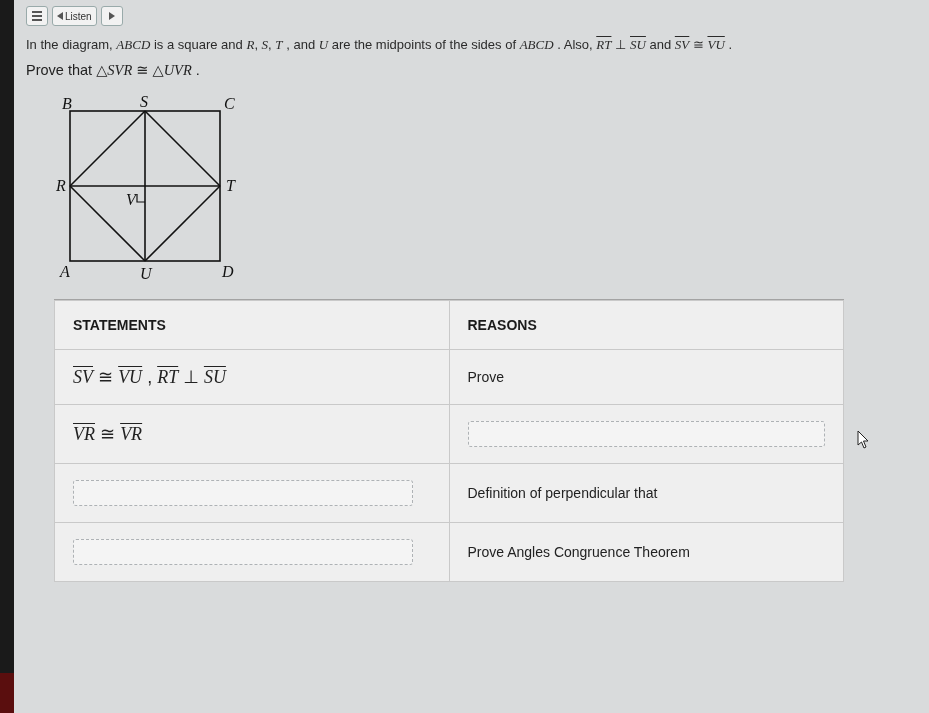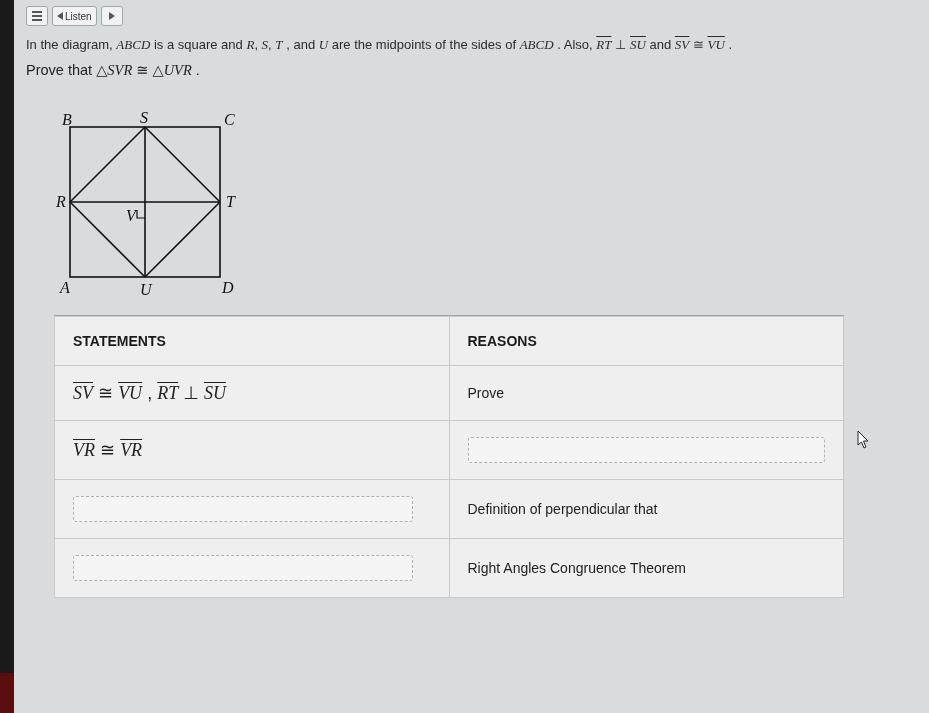--- a/index.html
+++ b/index.html
@@ -36,21 +36,21 @@
 .tb-btn .bars { display:flex; flex-direction:column; gap:2px; }
 .tb-btn .bars span { display:block; width:10px; height:2px; background:#555; }
 .tb-btn .tri { width:0; height:0; border-top:4px solid transparent; border-bottom:4px solid transparent; }
 .tb-btn .tri.left { border-right:6px solid #555; }
 .tb-btn .tri.right { border-left:6px solid #555; }
 .listen-label { font-size:10px; color:#333; margin-left:2px; }
 .problem {
   font-size: 13px; color: #2b2b2b; line-height: 1.7;
   margin-bottom: 6px;
 }
-.prove { font-size: 14.5px; margin-top: 4px; margin-bottom: 28px; }
+.prove { font-size: 14.5px; margin-top: 4px; margin-bottom: 12px; }
 .mi { font-style: italic; font-family: Georgia, 'Times New Roman', serif; }
 .ov { text-decoration: overline; font-style: italic; font-family: Georgia, 'Times New Roman', serif; display:inline-block; }
 .congr { font-family: Georgia, serif; }
 .perp { font-family: Arial, sans-serif; }
 .diagram-wrap { margin: 0 0 14px 14px; }
 svg .line { stroke:#111; stroke-width:1.6; fill:none; }
 svg .lbl { font: italic 16px Georgia, 'Times New Roman', serif; fill:#111; }
 
 .proof-card {
   margin-left: 28px;
@@ -219,21 +219,21 @@
       <tr>
         <td>
           <div class="dropzone narrow"></div>
         </td>
         <td>Definition of perpendicular that</td>
       </tr>
       <tr>
         <td>
           <div class="dropzone narrow"></div>
         </td>
-        <td>Right Angles Congruence Theorem</td>
+        <td>Prove Angles Congruence Theorem</td>
       </tr>
     </tbody>
       </table>
   </div>
 
 </div>
 
 <div class="cursor">
   <svg width="14" height="20" viewBox="0 0 14 20">
     <path d="M1 1 L1 15 L4.5 12 L7 18 L9 17 L6.5 11 L11 11 Z" fill="#fff" stroke="#222" stroke-width="1"></path>

